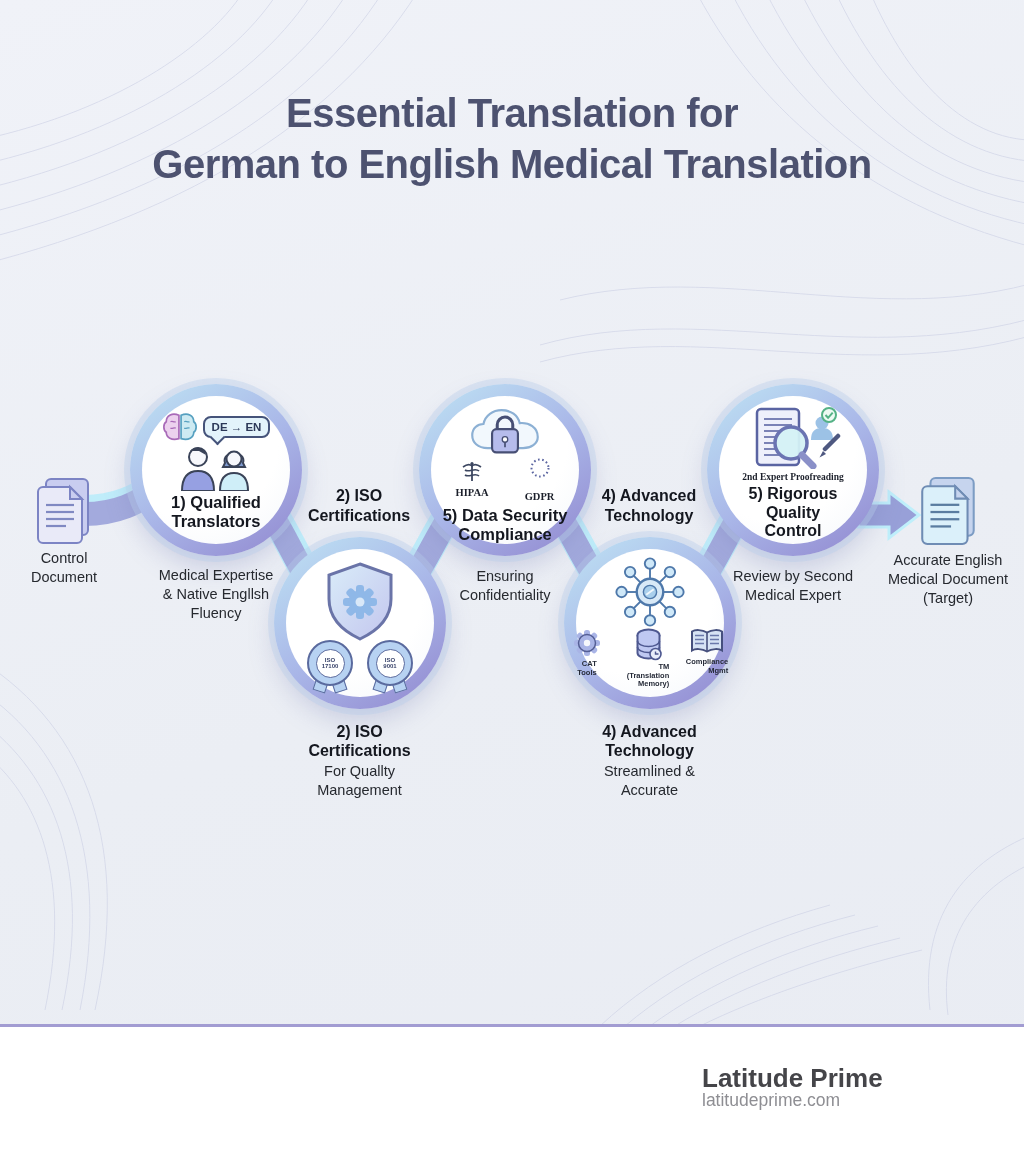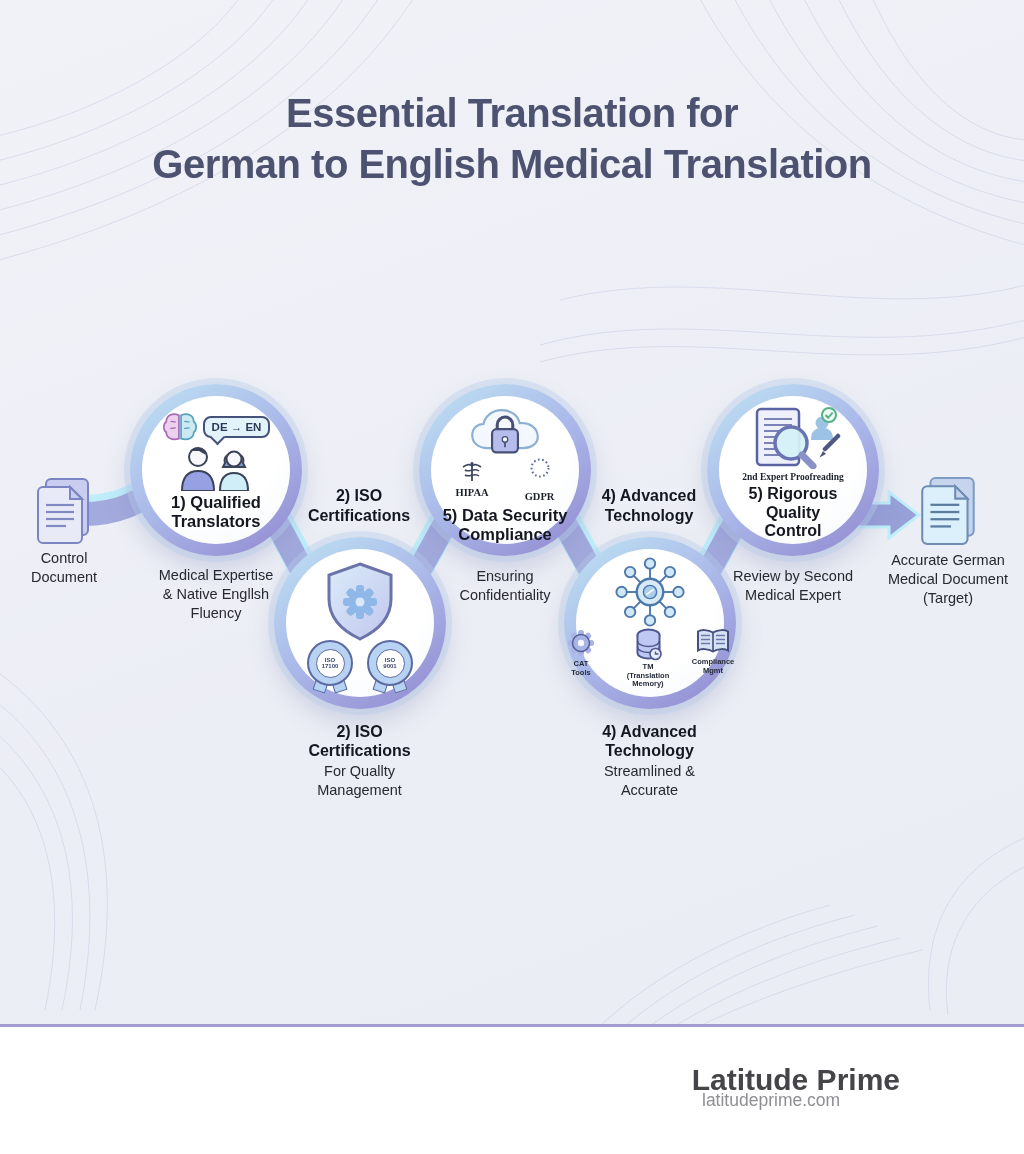--- a/index.html
+++ b/index.html
@@ -35,21 +35,21 @@
   .badge-ribbons{position:absolute;top:34px;width:48px;height:20px;}
   .ribbon{position:absolute;width:11px;height:16px;background:#b7d2f2;border:1.5px solid #5a6a9e;}
   .badge-med{width:42px;height:42px;border-radius:50%;background:#b7d2f2;border:2px solid #5a6a9e;
           display:flex;align-items:center;justify-content:center;z-index:1;}
   .badge-core{width:27px;height:27px;border-radius:50%;background:#ffffff;border:1.5px solid #5a6a9e;
           display:flex;align-items:center;justify-content:center;}
   .badge-text{font-weight:700;font-size:6px;line-height:6.5px;color:#39436a;}
   
   .divider{left:0;top:1024px;width:1024px;height:3px;background:#a29cd2;z-index:4;}
   .footer{left:0;top:1027px;width:1024px;height:127px;background:#ffffff;z-index:4;}
-  .brand{left:660px;top:1063px;width:240px;text-align:right;font-weight:700;font-size:30px;
+  .brand{left:702px;top:1063px;width:240px;text-align:left;font-weight:700;font-size:26px;
          color:#454549;z-index:5;}
   .site{left:702px;top:1090px;width:240px;text-align:left;font-size:17.5px;color:#8e8e93;z-index:5;}
   svg{display:block;}
 </style>
 </head>
 <body>
 
 <div id="canvas">
 
   <svg class="abs" style="left:0;top:0;z-index:0;" width="1024" height="1154" viewBox="0 0 1024 1154">
@@ -251,21 +251,21 @@
           <circle cx="21" cy="59" r="5.5"></circle>
             <circle cx="12" cy="38" r="5.5"></circle>
             <circle cx="21" cy="17" r="5.5"></circle>
           <circle cx="42" cy="8" r="5.5"></circle>
             <circle cx="63" cy="17" r="5.5"></circle>
         </g>
         <circle cx="42" cy="38" r="14" fill="#d8e9f7" stroke="#4e78aa" stroke-width="2.5"></circle>
         <circle cx="42" cy="38" r="7" fill="#a9cfec" stroke="#4e78aa" stroke-width="1.5"></circle>
         <path d="M38 41 L46 35" stroke="#eef6fc" stroke-width="2"></path>
       </svg>
-      <div style="display:flex;gap:14px;margin-top:0;align-items:flex-start;">
+      <div style="display:flex;gap:8px;margin-top:0;align-items:flex-start;text-align:right;">
         <div class="toolcol" style="width:38px;">
           <svg width="30" height="30" viewBox="0 0 30 30">
             <g transform="translate(15 15)">
               <g fill="#a9b4e6">
                 <rect x="-3" y="-13" width="6" height="26" rx="2.5"></rect>
                 <rect x="-3" y="-13" width="6" height="26" rx="2.5" transform="rotate(45)"></rect>
                 <rect x="-3" y="-13" width="6" height="26" rx="2.5" transform="rotate(90)"></rect>
                 <rect x="-3" y="-13" width="6" height="26" rx="2.5" transform="rotate(135)"></rect>
               </g>
               <circle r="8.5" fill="#a9b4e6" stroke="#545e94" stroke-width="1.5"></circle>
@@ -336,21 +336,21 @@
     <rect x="10" y="2" width="42" height="56" rx="5" fill="#c6d4ee" stroke="#7c9cc4" stroke-width="2"></rect>
     <path d="M2 15 a5 5 0 0 1 5 -5 h27 l12 12 v39 a5 5 0 0 1 -5 5 h-34 a5 5 0 0 1 -5 -5 z" fill="#dbf0fa" stroke="#6f8cb4" stroke-width="2"></path>
     <path d="M34 10 v12 h12 z" fill="#c6d4ee" stroke="#6f8cb4" stroke-width="2"></path>
     <g stroke="#5a7ca0" stroke-width="2.2">
       <path d="M10 28 H38"></path>
         <path d="M10 35 H38"></path>
         <path d="M10 42 H38"></path>
         <path d="M10 49 H30"></path>
     </g>
   </svg>
-  <div class="abs sublabel pre" style="left:880px;top:551px;width:136px;">Accurate German
+  <div class="abs sublabel pre" style="left:880px;top:551px;width:136px;">Accurate English
 Medical Document
 (Target)</div>
 
   <div class="abs divider"></div>
   <div class="abs footer"></div>
   <div class="abs brand">Latitude Prime</div>
   <div class="abs site">latitudeprime.com</div>
 
 </div>
 

